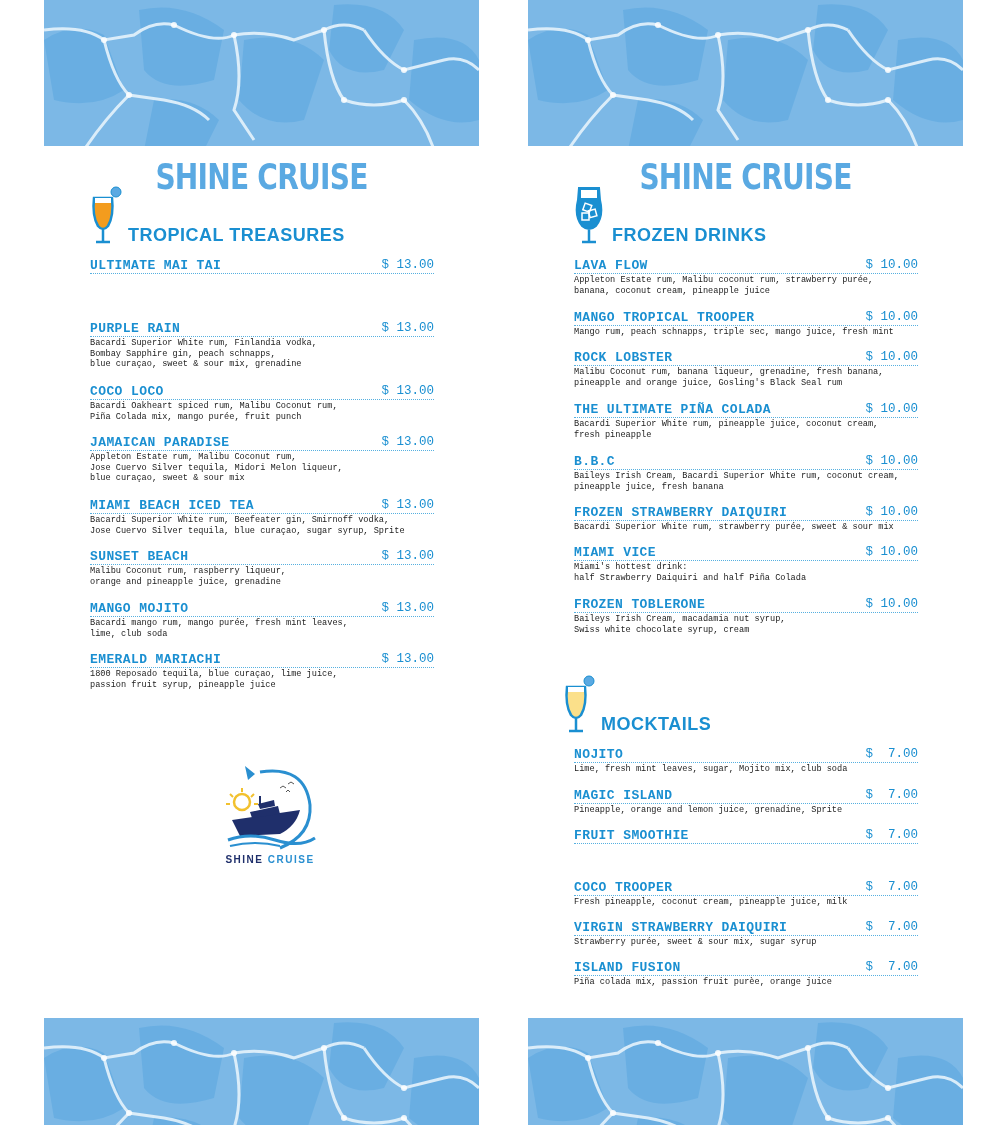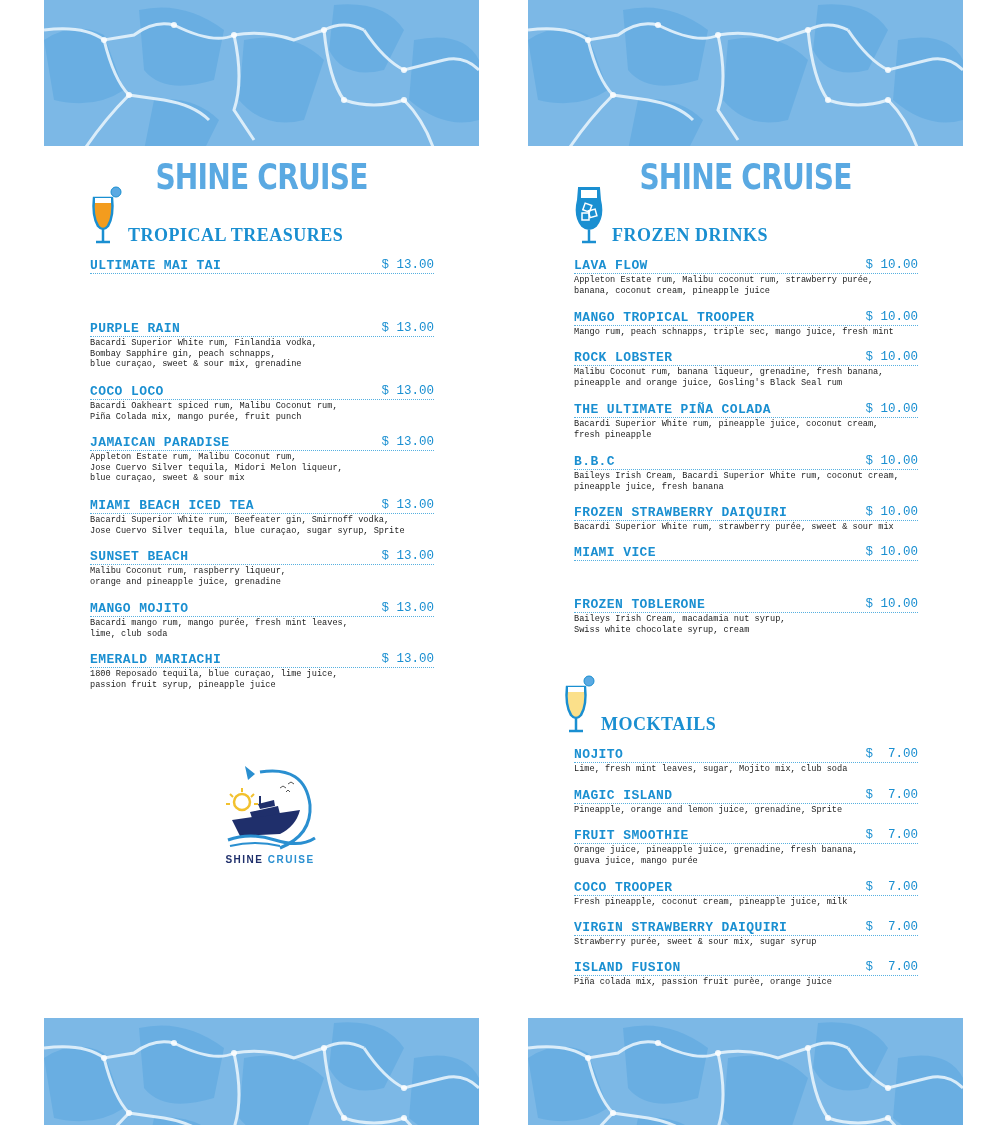--- a/index.html
+++ b/index.html
@@ -7,21 +7,21 @@
   .page { position: absolute; top: 0; width: 435px; height: 800px; }
   .page.left { left: 44px; }
   .page.right { left: 528px; }
   .water { position: absolute; left: 0; width: 435px; overflow: hidden; background: #7cb8e6; }
   .water.top { top: 0; height: 146px; }
   .water.bottom { top: 1018px; height: 107px; }
   .water svg { display: block; width: 100%; height: 100%; }
   .brand-title { position: absolute; top: 156px; width: 100%; text-align: center; font-family: "DejaVu Sans", sans-serif; font-weight: bold; font-size: 36px; color: #5aa9e2; letter-spacing: -1px; transform: scaleX(0.78); transform-origin: center; }
   .section-head { position: absolute; height: 60px; }
   .section-icon { position: absolute; left: 0; top: 0; width: 34px; height: 60px; }
-  .section-title { position: absolute; left: 38px; bottom: 0; font-weight: bold; font-size: 18px; color: #1a8fd1; letter-spacing: 0.5px; white-space: nowrap; font-family: Liberation Serif, serif; }
+  .section-title { position: absolute; left: 38px; bottom: 0; font-weight: bold; font-size: 18px; color: #1a8fd1; letter-spacing: 0.5px; white-space: nowrap; }
   .items { position: absolute; font-family: Liberation Mono, monospace; }
   .item { position: relative; margin-bottom: 0; }
   .item-row { display: flex; justify-content: space-between; align-items: flex-end; border-bottom: 1.5px dotted #56b0e0; height: 16px; }
   .item-name { font-weight: bold; font-size: 13px; color: #1a8fd1; letter-spacing: 0.4px; line-height: 15px; white-space: nowrap; }
   .item-price { font-size: 12.5px; color: #1a8fd1; line-height: 15px; white-space: pre; }
   .item-desc { font-size: 8.6px; color: #222; line-height: 10.6px; margin-top: 1px; white-space: pre-line; }
   .logo { position: absolute; left: 176px; top: 760px; width: 100px; height: 110px; }
   .logo-text { position: absolute; left: 0; top: 94px; width: 100%; text-align: center; font-weight: bold; font-size: 10px; letter-spacing: 1.5px; }
   .logo-text .a { color: #1f2f6b; }
   .logo-text .b { color: #2a8fd0; }
@@ -253,20 +253,22 @@
           <span class="item-name">FROZEN STRAWBERRY DAIQUIRI</span>
           <span class="item-price">$ 10.00</span>
         </div>
       <div class="item-desc">Bacardi Superior White rum, strawberry purée, sweet &amp; sour mix</div>
     </div>
     <div class="item" style="height:52px">
       <div class="item-row">
           <span class="item-name">MIAMI VICE</span>
           <span class="item-price">$ 10.00</span>
         </div>
+      <div class="item-desc">Miami's hottest drink:
+half Strawberry Daiquiri and half Piña Colada</div>
     </div>
     <div class="item" style="height:52px">
       <div class="item-row">
           <span class="item-name">FROZEN TOBLERONE</span>
           <span class="item-price">$ 10.00</span>
         </div>
       <div class="item-desc">Baileys Irish Cream, macadamia nut syrup,
 Swiss white chocolate syrup, cream</div>
     </div>
   </div>
@@ -295,22 +297,20 @@
           <span class="item-name">MAGIC ISLAND</span>
           <span class="item-price">$  7.00</span>
         </div>
       <div class="item-desc">Pineapple, orange and lemon juice, grenadine, Sprite</div>
     </div>
     <div class="item" style="height:52px">
       <div class="item-row">
           <span class="item-name">FRUIT SMOOTHIE</span>
           <span class="item-price">$  7.00</span>
         </div>
-      <div class="item-desc">Orange juice, pineapple juice, grenadine, fresh banana,
-guava juice, mango purée</div>
     </div>
     <div class="item" style="height:40px">
       <div class="item-row">
           <span class="item-name">COCO TROOPER</span>
           <span class="item-price">$  7.00</span>
         </div>
       <div class="item-desc">Fresh pineapple, coconut cream, pineapple juice, milk</div>
     </div>
     <div class="item" style="height:40px">
       <div class="item-row">

